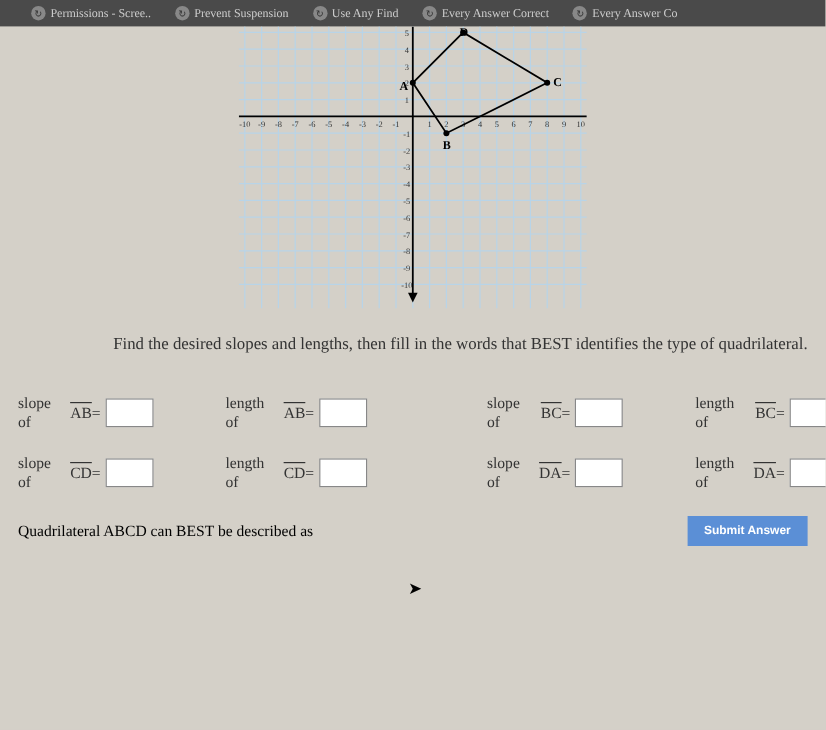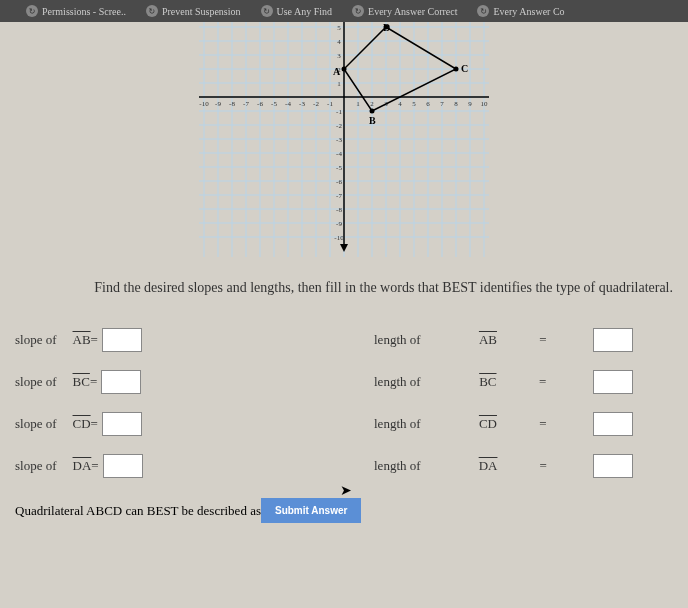--- a/index.html
+++ b/index.html
@@ -63,21 +63,21 @@
       font-size: 13px;
       color: #333;
       margin-bottom: 25px;
     }
     .attempt-text {
       font-size: 10px;
       color: #888;
     }
     .inputs-grid {
       display: grid;
-      grid-template-columns: 1fr 1fr;
+      grid-template-columns: 1fr 1fr 1fr 1fr;
       gap: 18px 60px;
       margin-bottom: 20px;
     }
     .input-row {
       display: flex;
       align-items: center;
       font-size: 13px;
       color: #333;
     }
     .input-row.left { justify-content: flex-start; }
@@ -88,21 +88,21 @@
       border: 1px solid #888;
       background: #fff;
       margin-left: 4px;
     }
     .overline {
       text-decoration: overline;
       margin-left: 16px;
     }
     .bottom-row {
       display: flex;
-      justify-content: flex-start;
+      justify-content: space-between;
       align-items: center;
       margin-top: 10px;
     }
     .submit-btn {
       background: #5b8fd6;
       color: #fff;
       border: none;
       padding: 7px 14px;
       font-size: 10px;
       cursor: pointer;

